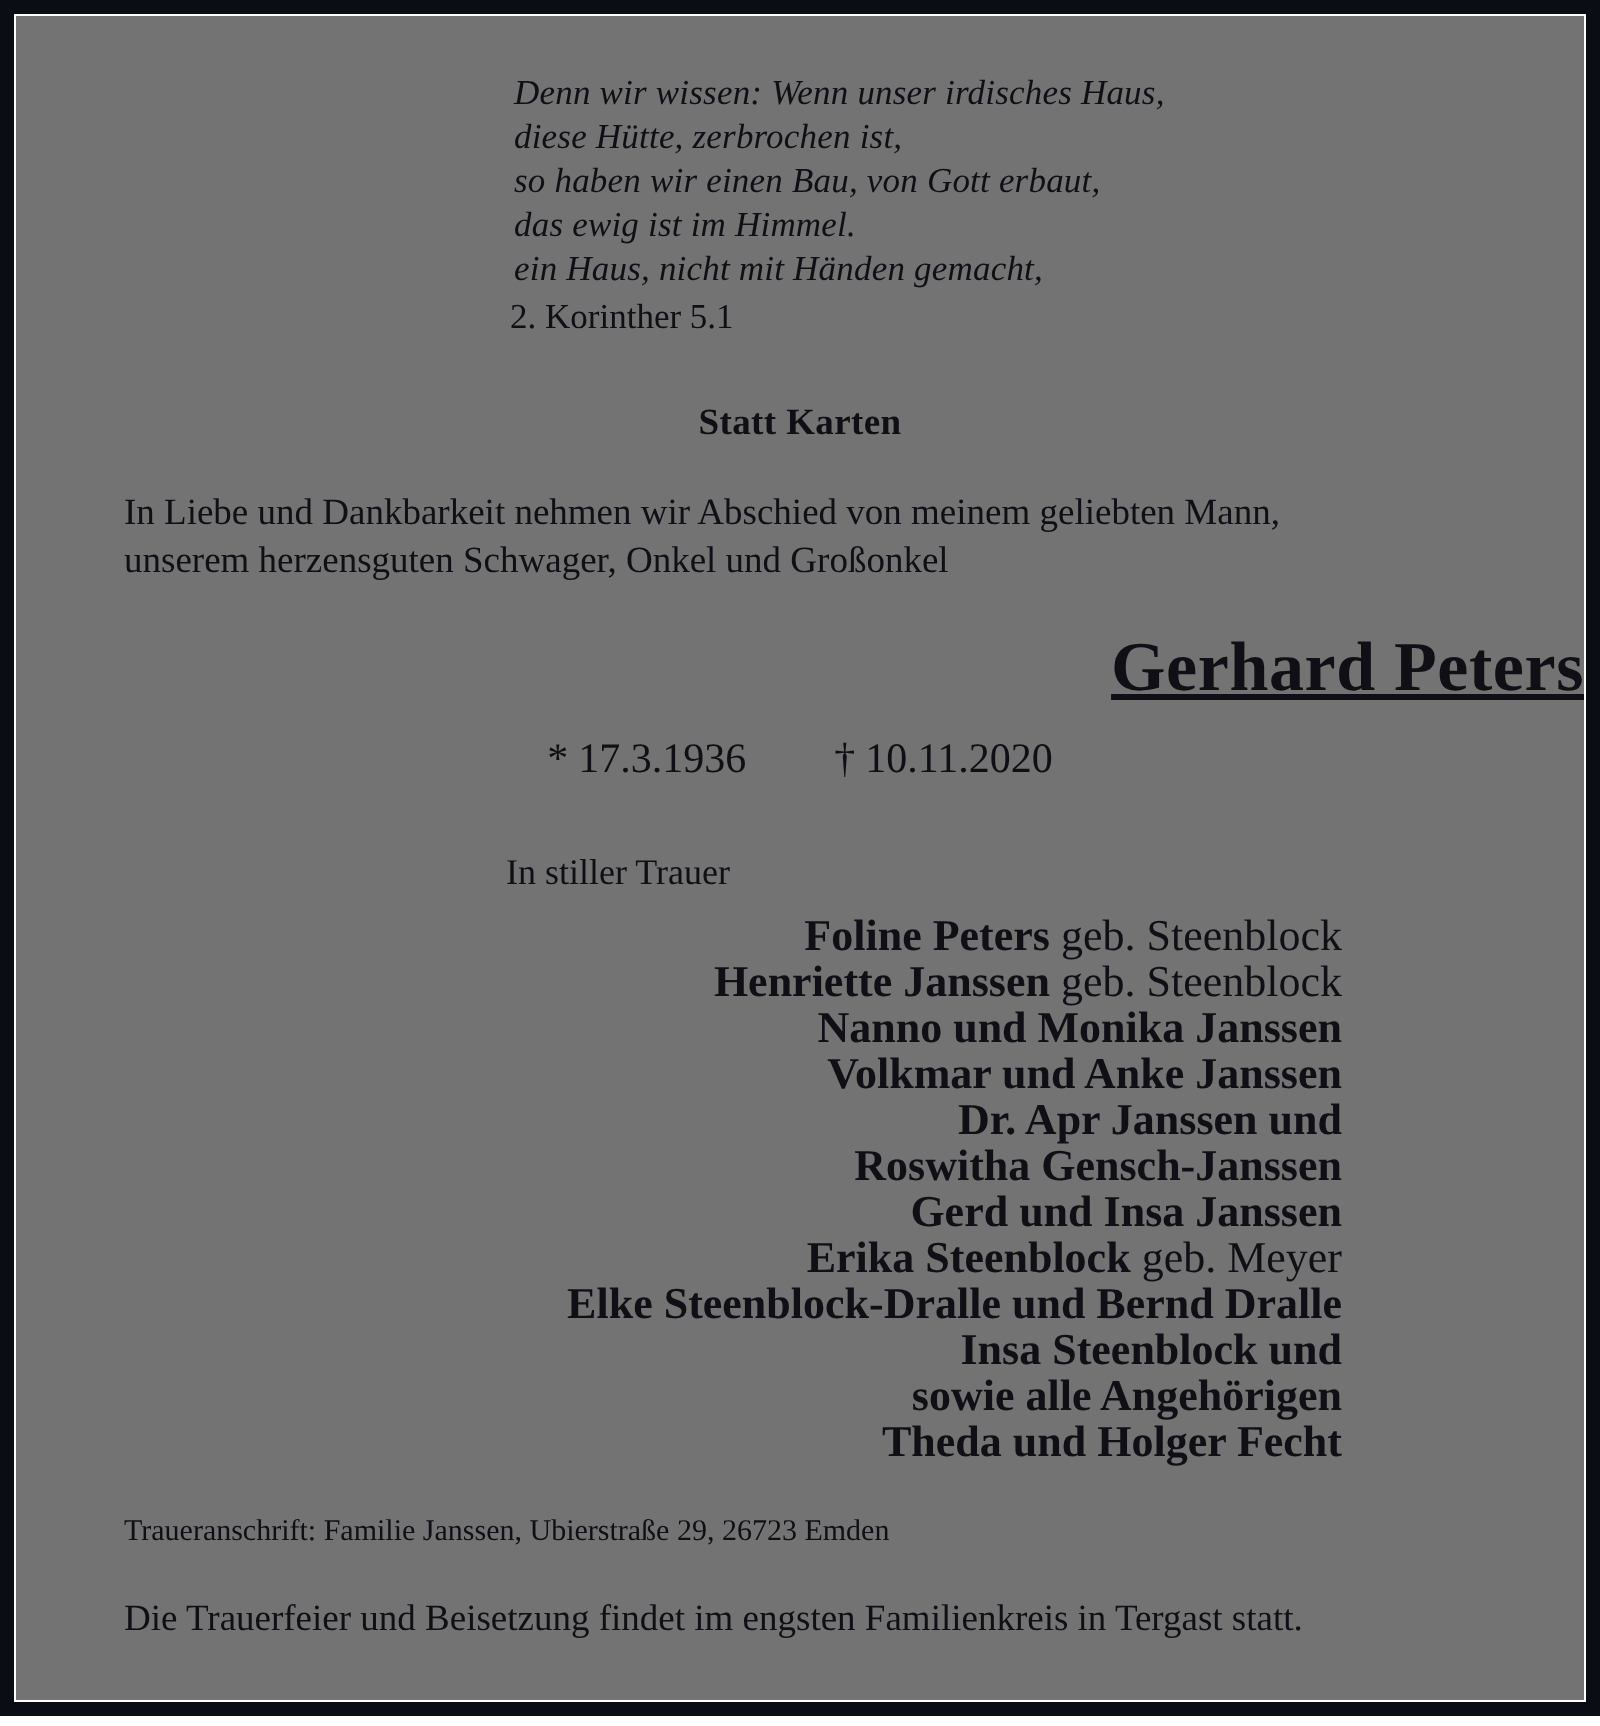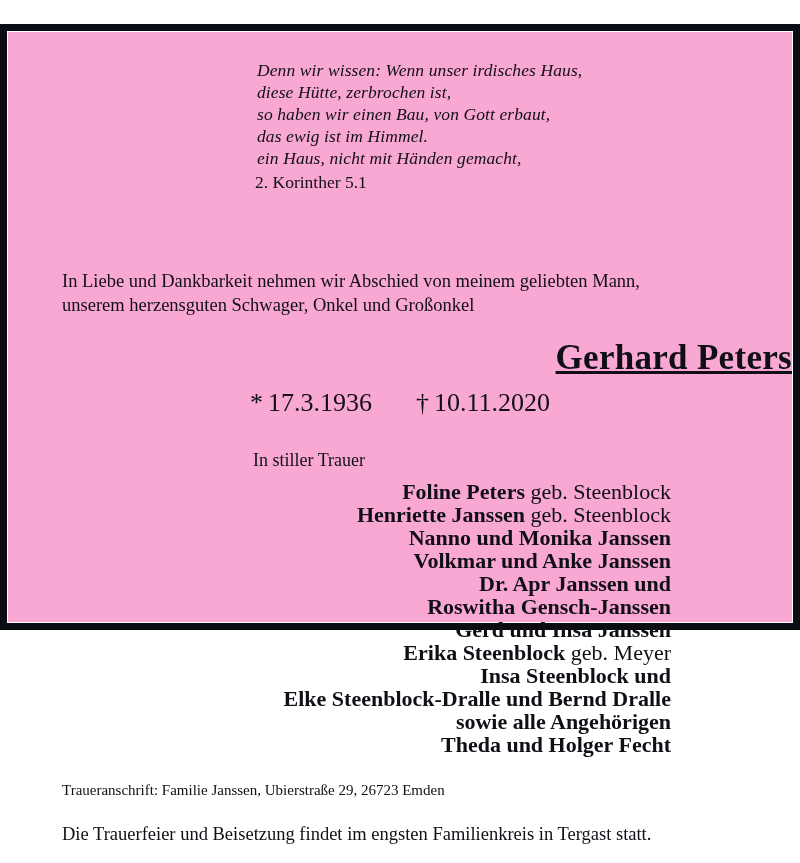--- a/index.html
+++ b/index.html
@@ -11,25 +11,24 @@
     width: 800px;
     height: 863px;
     font-family: "Liberation Serif", "DejaVu Serif", serif;
     color: #100f16;
     overflow: hidden;
   }
 
   .notice-frame {
     box-sizing: border-box;
     width: 800px;
-    height: 606px;
+    height: 858px;
     border: 7px solid #0b0d14;
-    background: #f9a8d4;
+    background: #737373;
     position: relative;
-    margin-top: 24px;
   }
 
   .notice-inner {
     box-sizing: border-box;
     width: 100%;
     height: 100%;
     border: 1px solid #ffffff;
     padding: 0;
     position: relative;
   }
@@ -96,21 +95,21 @@
     font-size: 35px;
     line-height: 40px;
     letter-spacing: 0.3px;
   }
   .dates-row {
     position: absolute;
     left: 0;
     right: 0;
     top: 359px;
     text-align: center;
-    font-size: 26px;
+    font-size: 21px;
     line-height: 24px;
   }
   .date-birth { margin-right: 44px; }
   .date-death { margin-left: 0; }
   .sym { margin-right: 5px; }
 
   
   .mourners-block {
     position: absolute;
     left: 243px;
@@ -159,20 +158,21 @@
 
     <div class="quote-block">
       <div class="quote-line">Denn wir wissen: Wenn unser irdisches Haus,</div>
       <div class="quote-line">diese Hütte, zerbrochen ist,</div>
       <div class="quote-line">so haben wir einen Bau, von Gott erbaut,</div>
       <div class="quote-line">das ewig ist im Himmel.</div>
       <div class="quote-line">ein Haus, nicht mit Händen gemacht,</div>
       <div class="quote-source">2. Korinther 5.1</div>
     </div>
 
+    <div class="statt-karten">Statt Karten</div>
 
     <div class="intro-block">
       <div class="intro-line">In Liebe und Dankbarkeit nehmen wir Abschied von meinem geliebten Mann,</div>
       <div class="intro-line">unserem herzensguten Schwager, Onkel und Großonkel</div>
     </div>
 
     <div class="name-block">
       <div class="deceased-name">Gerhard Peters</div>
     </div>
 
@@ -184,22 +184,22 @@
       <div class="mourn-head">In stiller Trauer</div>
       <div id="mourners-list">
           <div class="mourn-line"><b>Foline Peters</b><span class="plain"> geb. Steenblock</span></div>
           <div class="mourn-line"><b>Henriette Janssen</b><span class="plain"> geb. Steenblock</span></div>
           <div class="mourn-line"><b>Nanno und Monika Janssen</b></div>
           <div class="mourn-line"><b>Volkmar und Anke Janssen</b></div>
           <div class="mourn-line"><b>Dr. Apr Janssen und</b></div>
           <div class="mourn-line"><b>Roswitha Gensch-Janssen</b></div>
           <div class="mourn-line"><b>Gerd und Insa Janssen</b></div>
           <div class="mourn-line"><b>Erika Steenblock</b><span class="plain"> geb. Meyer</span></div>
+          <div class="mourn-line"><b>Elke Steenblock-Dralle und Bernd Dralle</b></div>
           <div class="mourn-line"><b>Insa Steenblock und</b></div>
-          <div class="mourn-line"><b>Elke Steenblock-Dralle und Bernd Dralle</b></div>
           <div class="mourn-line"><b>sowie alle Angehörigen</b></div>
           <div class="mourn-line"><b>Theda und Holger Fecht</b></div>
         </div>
     </div>
 
     <div class="footer-address">Traueranschrift: Familie Janssen, Ubierstraße 29, 26723 Emden</div>
     <div class="footer-ceremony">Die Trauerfeier und Beisetzung findet im engsten Familienkreis in Tergast statt.</div>
 
   </div>
 </div>

